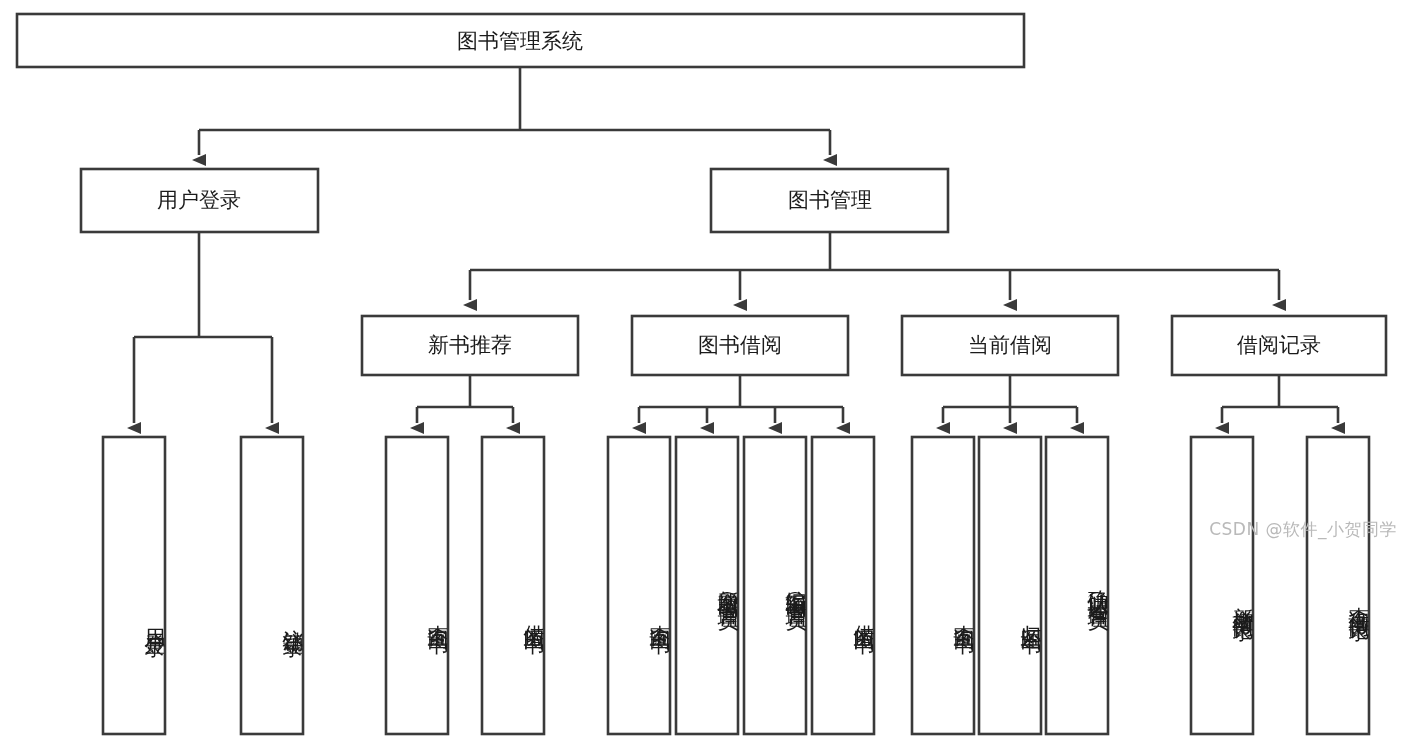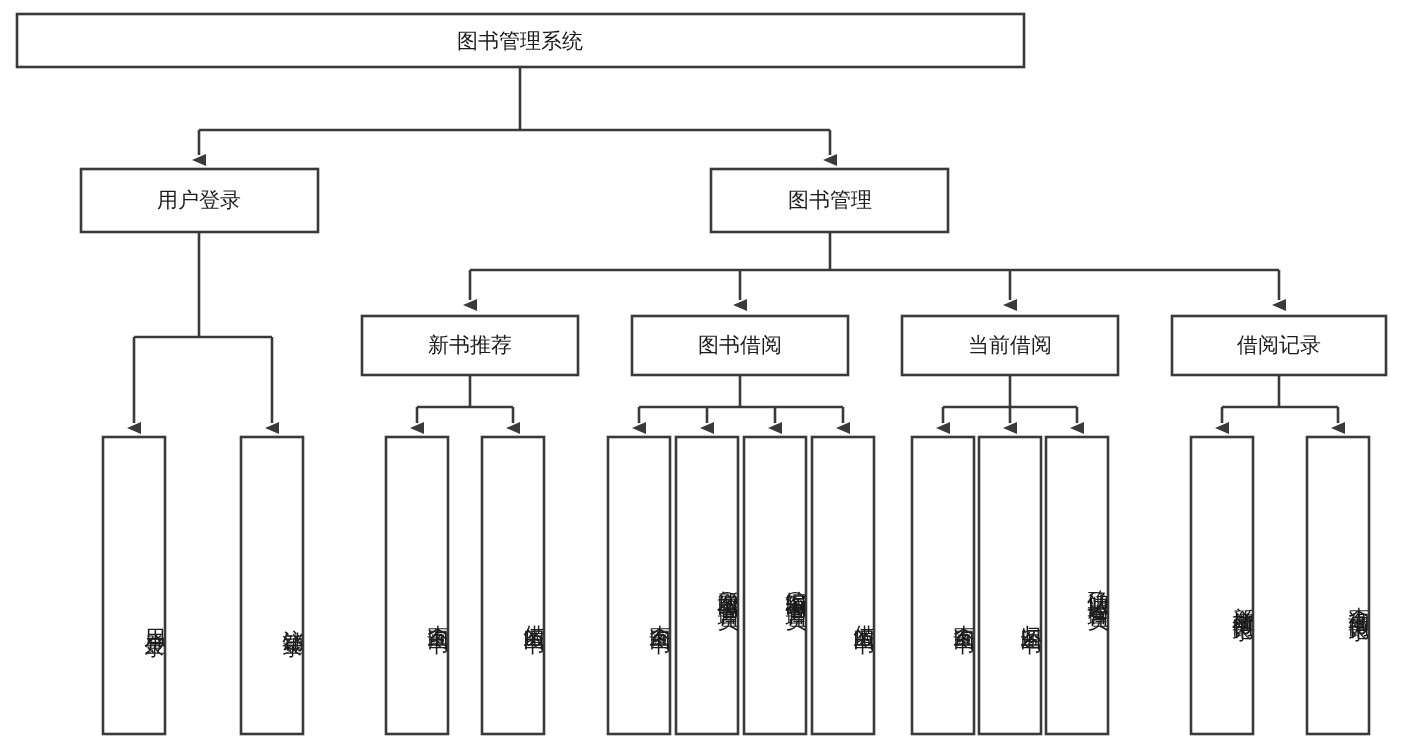--- a/index.html
+++ b/index.html
@@ -193,13 +193,14 @@
   <div class="leaf-label-wrap" style="left:744px; top:443px; width:62px; height:287px;">编辑图书（管理员）</div>
   <div class="leaf-label-wrap" style="left:812px; top:498px; width:62px; height:232px;">借阅图书</div>
 
   <div class="leaf-label-wrap" style="left:912px; top:498px; width:62px; height:232px;">查询图书</div>
   <div class="leaf-label-wrap" style="left:979px; top:498px; width:62px; height:232px;">归还图书</div>
   <div class="leaf-label-wrap" style="left:1046px; top:443px; width:62px; height:287px;">确认归还（管理员）</div>
 
   <div class="leaf-label-wrap" style="left:1191px; top:468px; width:62px; height:262px;">新增借阅记录</div>
   <div class="leaf-label-wrap" style="left:1307px; top:468px; width:62px; height:262px;">查询借阅记录</div>
 
+  <div class="watermark">CSDN @软件_小贺同学</div>
 </div>
 
 </body></html>

